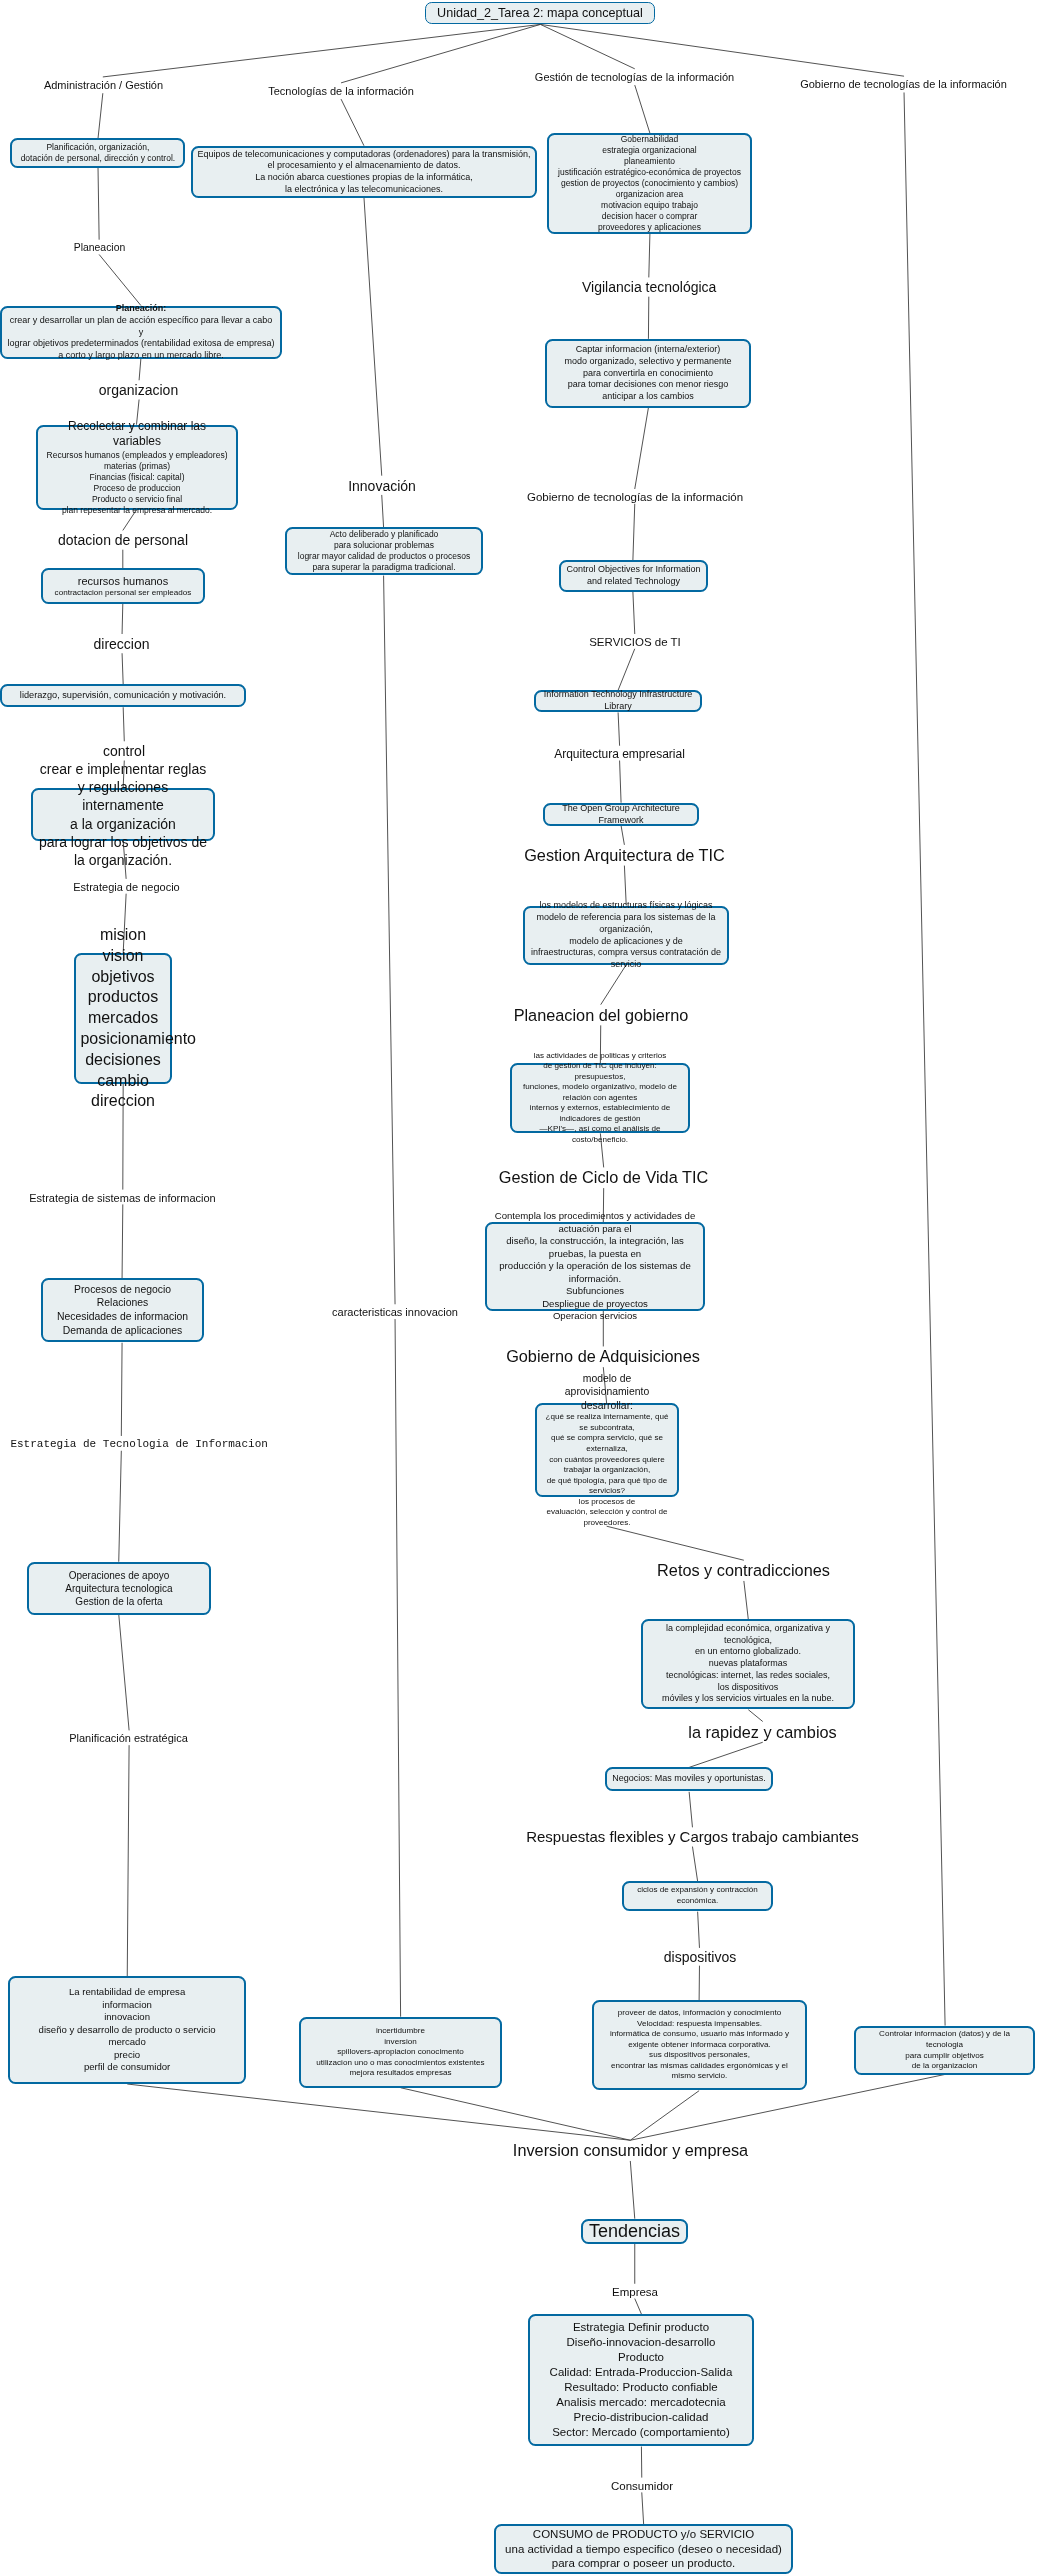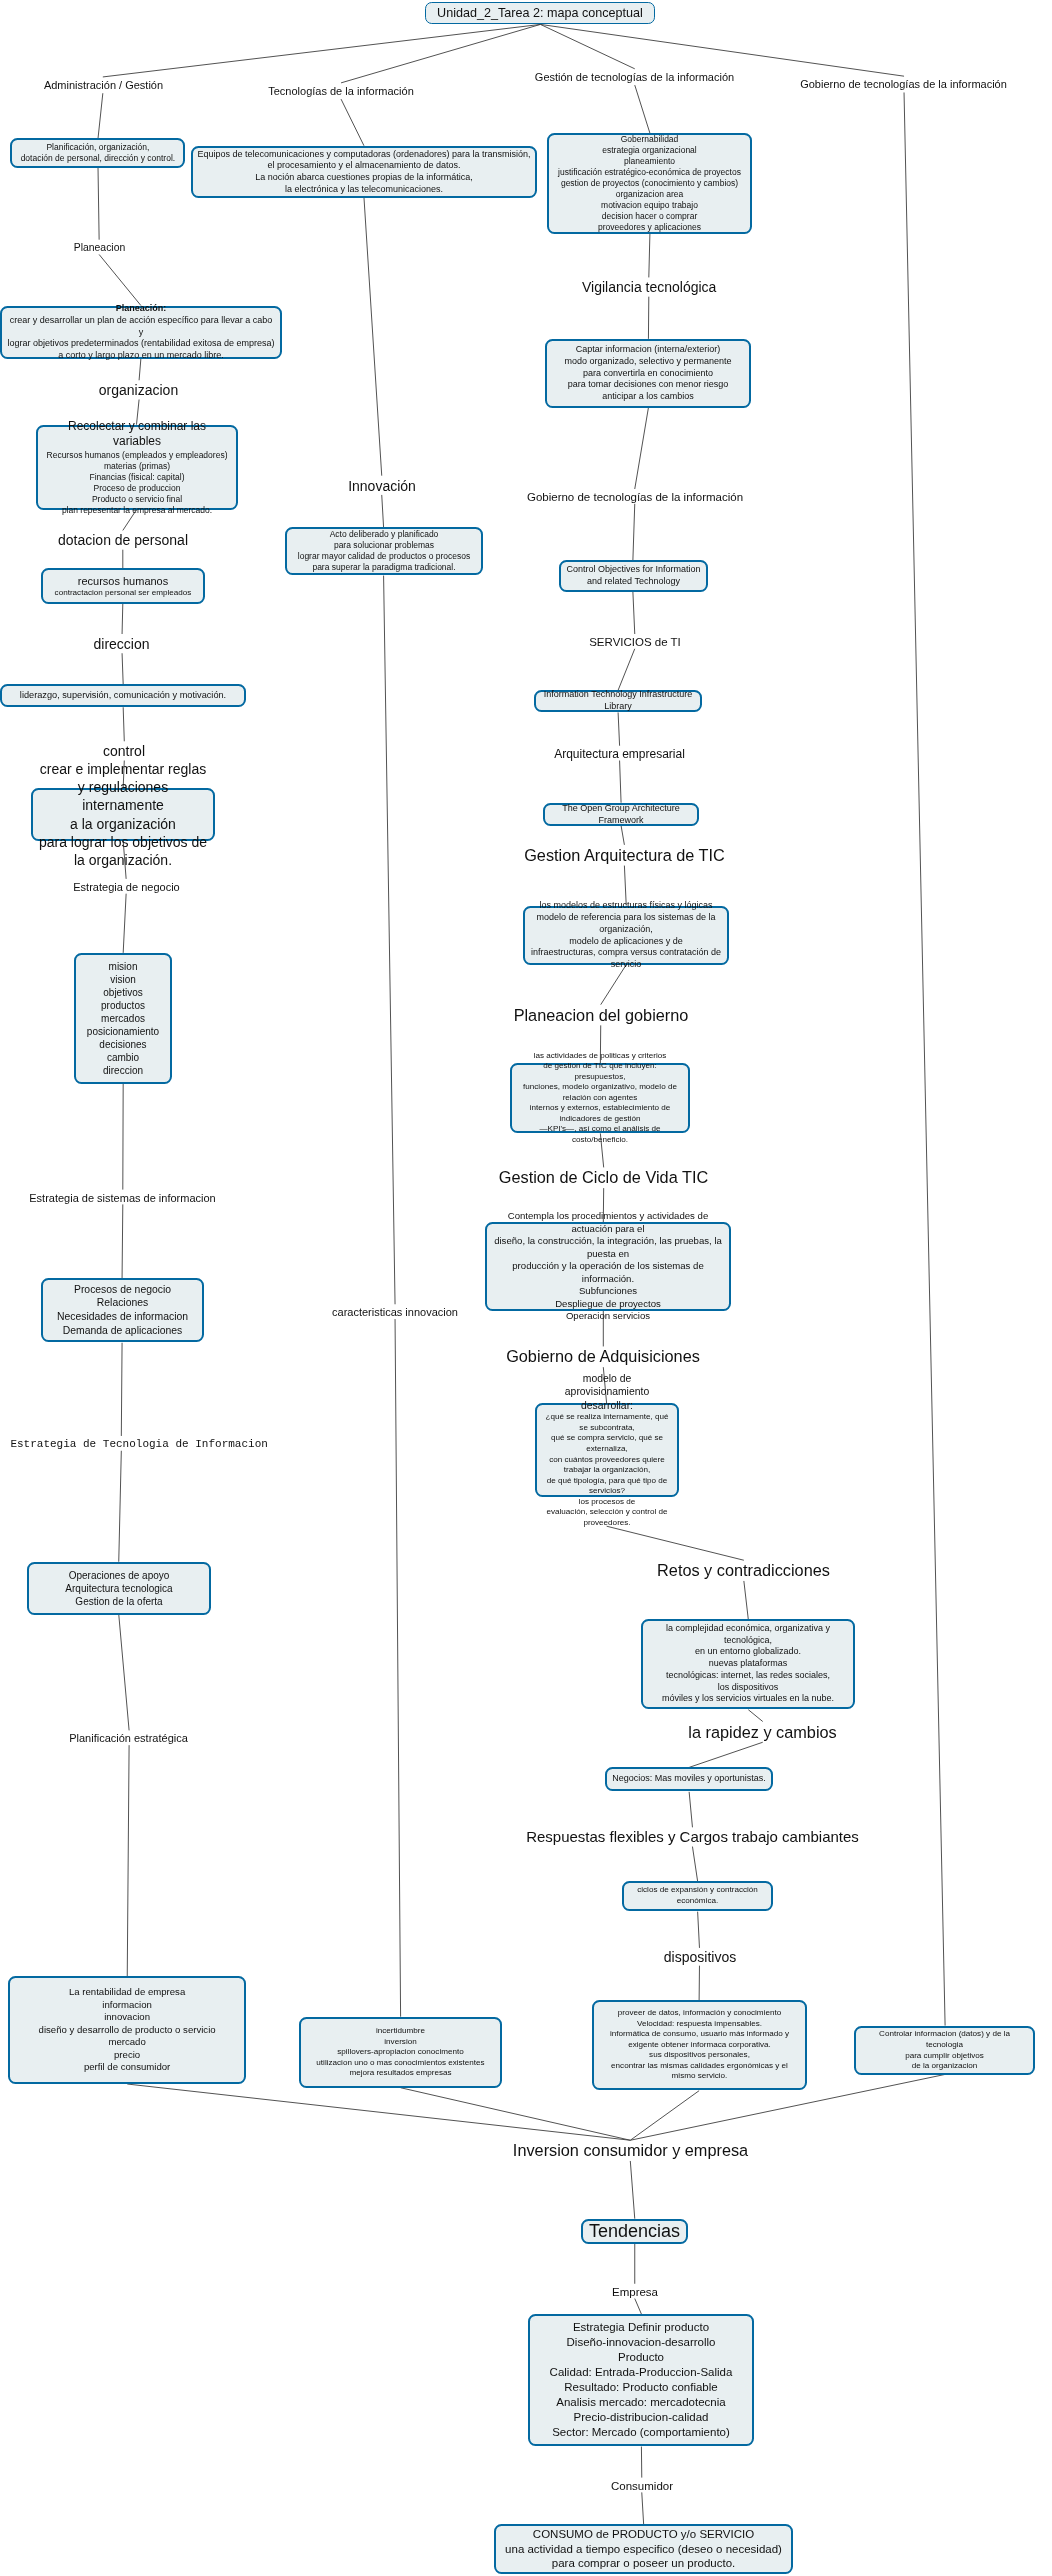--- a/index.html
+++ b/index.html
@@ -175,21 +175,21 @@
     </div>
     <div class="node box" style="left: 31px; top: 788px; width: 184px; height: 53px; font-size: 14px;">
       <div>crear e implementar reglas y regulaciones</div>
       <div>internamente</div>
       <div>a la organización</div>
       <div>para lograr los objetivos de la organización.</div>
     </div>
     <div class="node label" style="left: 69px; top: 879px; width: 115px; height: 15px; font-size: 11px;">
       <div>Estrategia de negocio</div>
     </div>
-    <div class="node box" style="left: 74px; top: 953px; width: 98px; height: 131px; font-size: 10px;">
+    <div class="node box" style="left: 74px; top: 953px; width: 98px; height: 131px; font-size: 16px;">
       <div>mision</div>
       <div>vision</div>
       <div>objetivos</div>
       <div>productos</div>
       <div>mercados</div>
       <div>posicionamiento</div>
       <div>decisiones</div>
       <div>cambio</div>
       <div>direccion</div>
     </div>
@@ -287,21 +287,21 @@
       <div>las actividades de politicas y criterios</div>
       <div>de gestion de TIC que incluyen:</div>
       <div>presupuestos,</div>
       <div>funciones, modelo organizativo, modelo de relación con agentes</div>
       <div>internos y externos, establecimiento de indicadores de gestión</div>
       <div>—KPI's—, así como el análisis de costo/beneficio.</div>
     </div>
     <div class="node label" style="left: 496px; top: 1167px; width: 215px; height: 21px; font-size: 16.3px;">
       <div>Gestion de Ciclo de Vida TIC</div>
     </div>
-    <div class="node box" style="left: 485px; top: 1222px; width: 246px; height: 89px; font-size: 9.6px;">
+    <div class="node box" style="left: 485px; top: 1222px; width: 220px; height: 89px; font-size: 9.6px;">
       <div>Contempla los procedimientos y actividades de actuación para el</div>
       <div>diseño, la construcción, la integración, las pruebas, la puesta en</div>
       <div>producción y la operación de los sistemas de información.</div>
       <div>Subfunciones</div>
       <div>Despliegue de proyectos</div>
       <div>Operacion servicios</div>
     </div>
     <div class="node label" style="left: 505px; top: 1346px; width: 196px; height: 21px; font-size: 16.3px;">
       <div>Gobierno de Adquisiciones</div>
     </div>

